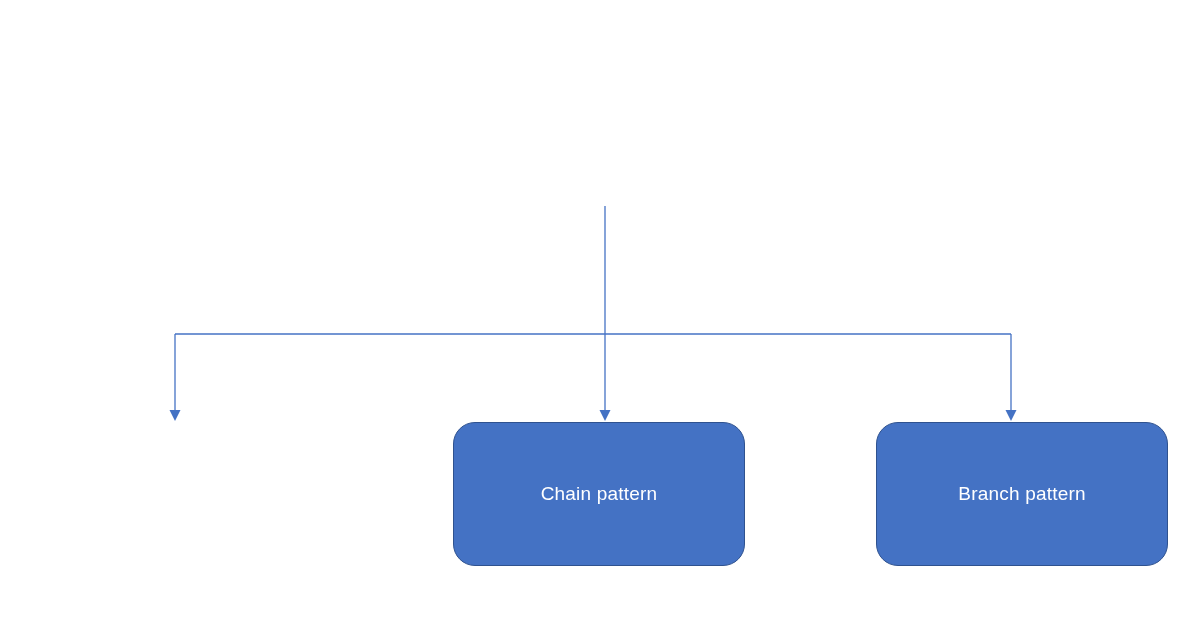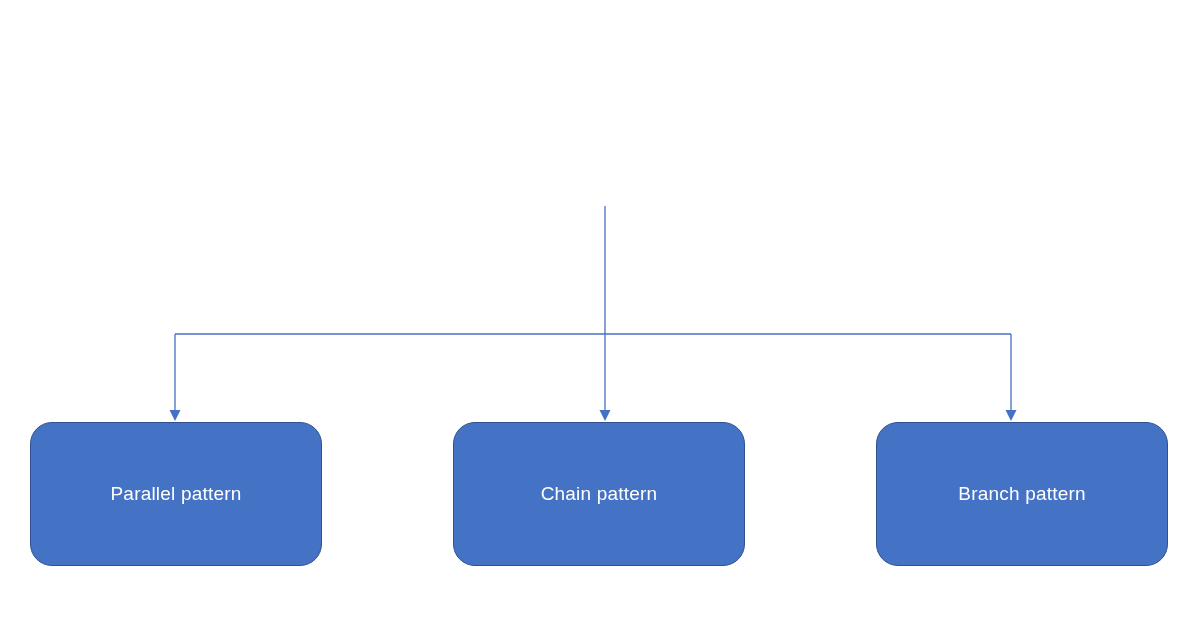--- a/index.html
+++ b/index.html
@@ -67,23 +67,20 @@
     <line x1="175" y1="334" x2="175" y2="412"></line>
 
     <line x1="1011" y1="334" x2="1011" y2="412"></line>
 
     <polygon points="169.5,410 180.5,410 175,421"></polygon>
     <polygon points="599.5,410 610.5,410 605,421"></polygon>
     <polygon points="1005.5,410 1016.5,410 1011,421"></polygon>
   </svg>
 
 
-  <div class="node node-child-0">
-    <span>Parallel pattern</span>
-  </div>
 
   <div class="node node-child-2">
     <span>Branch pattern</span>
   </div>
 
   <div class="node node-child-1">
     <span>Chain pattern</span>
   </div>
 
 </div>

